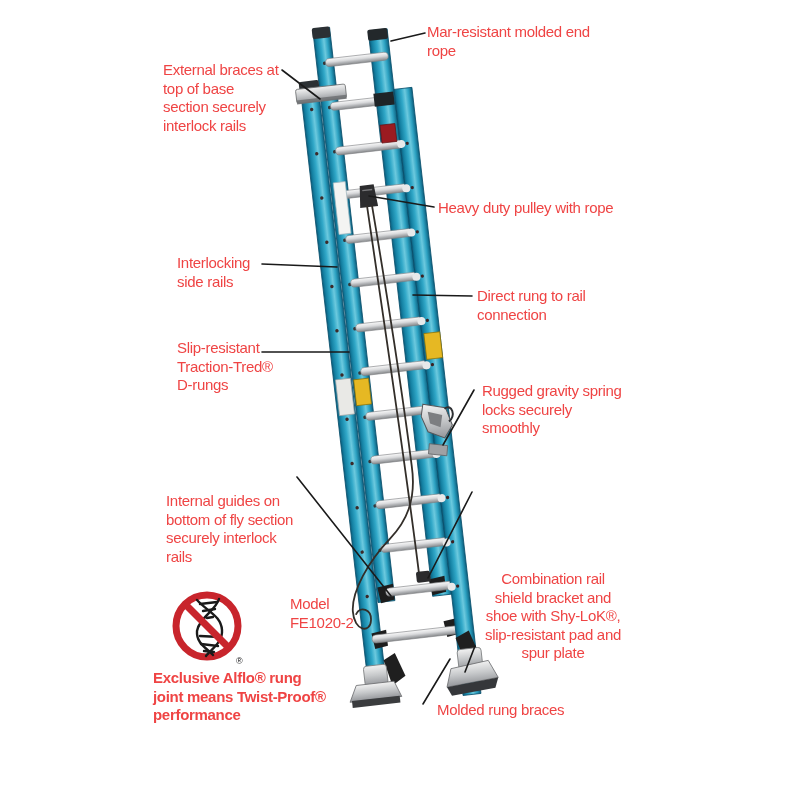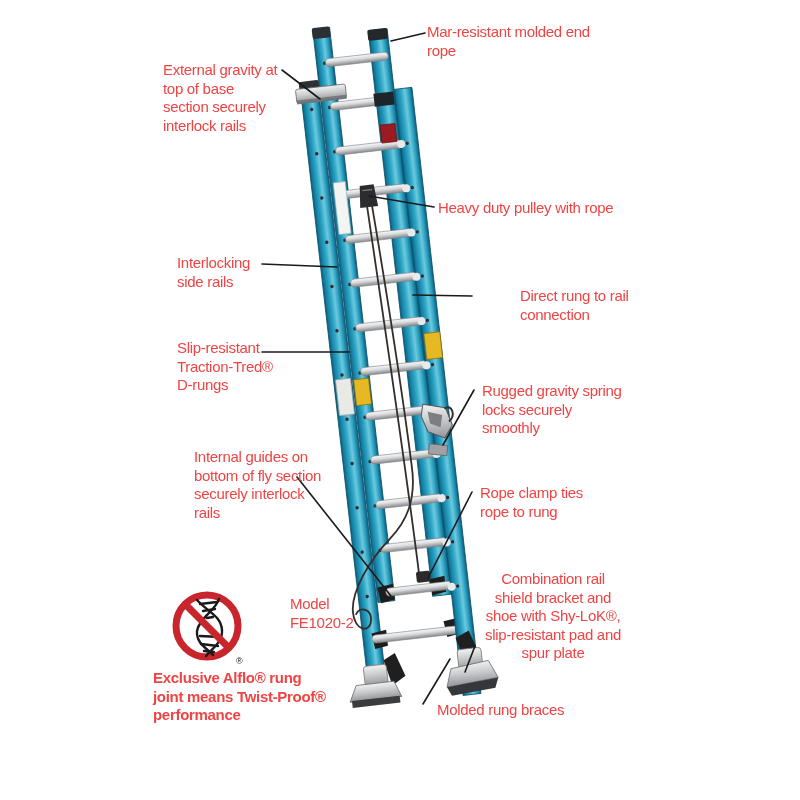--- a/index.html
+++ b/index.html
@@ -149,63 +149,59 @@
     <text x="236" y="664" font-size="9" fill="#1d1d1f" font-family="Liberation Sans, sans-serif">®</text>
   </g>
 </svg>
 
 <div class="callout" style="left:427px;top:23px;">
   <div>Mar-resistant molded end</div>
   <div>rope</div>
 </div>
 
 <div class="callout" style="left:163px;top:61px;">
-  <div>External gravity at</div>
+  <div>External braces at</div>
   <div>top of base</div>
   <div>section securely</div>
   <div>interlock rails</div>
 </div>
 
 <div class="callout" style="left:438px;top:199px;">
   <div>Heavy duty pulley with rope</div>
 </div>
 
 <div class="callout" style="left:177px;top:254px;">
   <div>Interlocking</div>
   <div>side rails</div>
 </div>
 
-<div class="callout" style="left:477px;top:287px;margin-left:43px;">
+<div class="callout" style="left:477px;top:287px;">
   <div>Direct rung to rail</div>
   <div>connection</div>
 </div>
 
 <div class="callout" style="left:177px;top:339px;">
   <div>Slip-resistant</div>
   <div>Traction-Tred®</div>
   <div>D-rungs</div>
 </div>
 
-<div class="callout" style="left:166px;top:448px;margin-left:28px;">
+<div class="callout" style="left:166px;top:492px;">
   <div>Internal guides on</div>
   <div>bottom of fly section</div>
   <div>securely interlock</div>
   <div>rails</div>
 </div>
 
 <div class="callout" style="left:482px;top:382px;">
   <div>Rugged gravity spring</div>
   <div>locks securely</div>
   <div>smoothly</div>
 </div>
 
-<div class="callout" style="left:480px;top:484px;">
-  <div>Rope clamp ties</div>
-  <div>rope to rung</div>
-</div>
 
 <div class="callout" style="left:485px;top:570px;text-align:center;">
   <div>Combination rail</div>
   <div>shield bracket and</div>
   <div>shoe with Shy-LoK®,</div>
   <div>slip-resistant pad and</div>
   <div>spur plate</div>
 </div>
 
 <div class="callout" style="left:437px;top:701px;">

